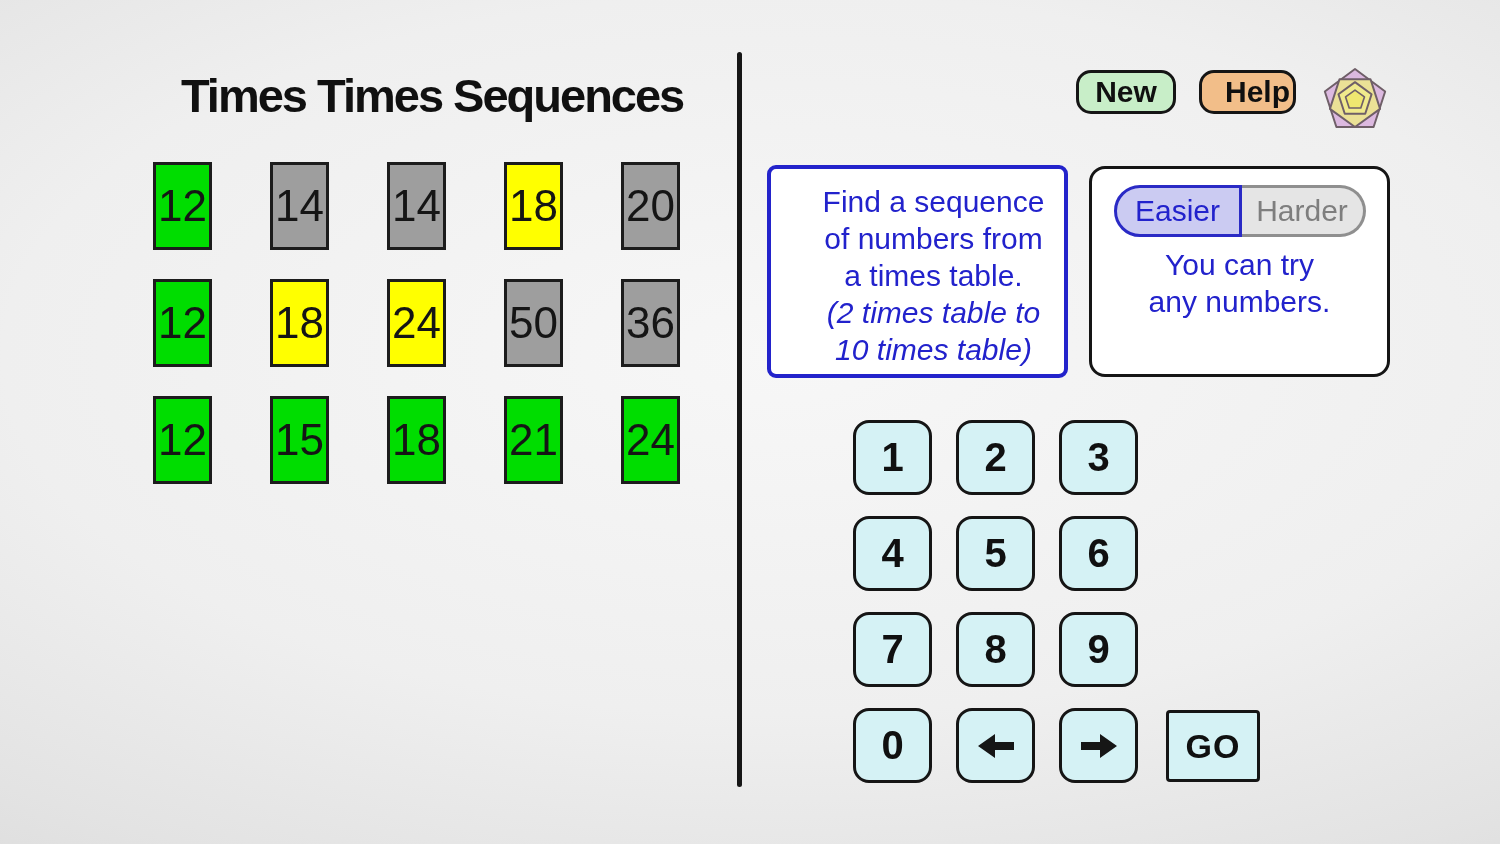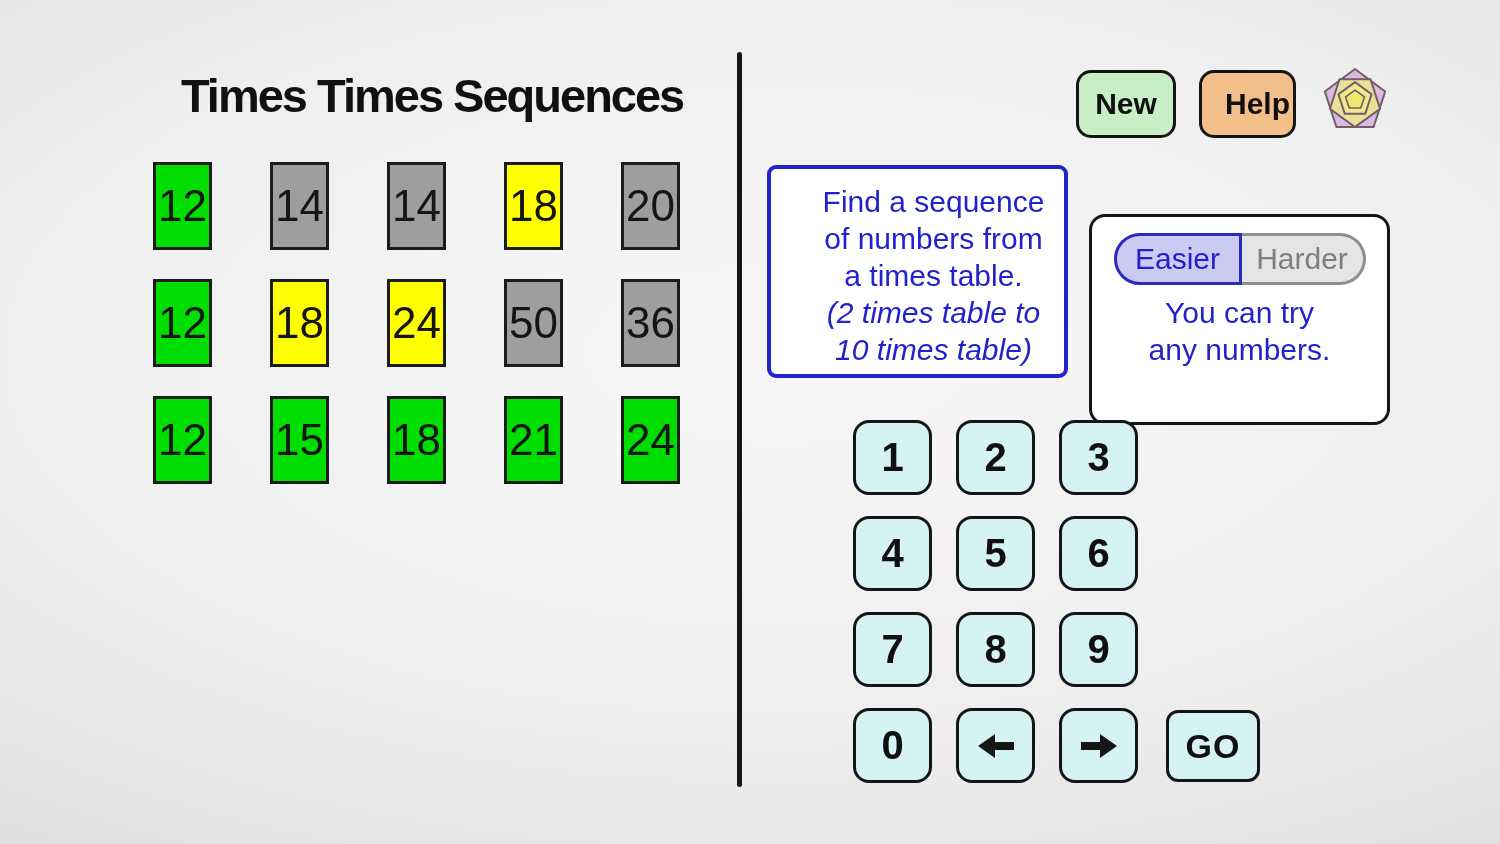--- a/index.html
+++ b/index.html
@@ -26,40 +26,40 @@
   }
   .tile[data-color="green"]{background:#00dd00;}
   .tile[data-color="yellow"]{background:#ffff00;}
   .tile[data-color="gray"]{background:#9e9e9e;}
   .divider{
     position:absolute;left:737px;top:52px;width:5px;height:735px;
     background:#161616;border-radius:3px;
   }
   
   .hbtn{
-    position:absolute;top:70px;height:68px;box-sizing:border-box;
+    position:absolute;top:70px;height:44px;box-sizing:border-box;
     border:3px solid #151515;border-radius:15px;
     display:flex;align-items:center;justify-content:center;
     font-size:30px;font-weight:bold;color:#101010;cursor:pointer;
     font-family:"Liberation Sans", sans-serif;
   }
   .hbtn.new{left:1076px;width:100px;background:#c8eec8;}
   .hbtn.help{left:1199px;width:97px;background:#f2be89;padding-left:26px;}
   .logo{position:absolute;left:1322px;top:64px;width:66px;height:68px;cursor:pointer;}
   
   .instruction{
     position:absolute;left:767px;top:165px;width:301px;height:213px;box-sizing:border-box;
     background:#ffffff;border:4px solid #2323cb;border-radius:9px;
     color:#2222cc;font-size:30px;line-height:37px;text-align:center;padding-top:14px;padding-left:32px;
   }
   .instruction .em{font-style:italic;}
   
   .infobox{
     position:absolute;left:1089px;top:166px;width:301px;height:211px;box-sizing:border-box;
-    background:#ffffff;border:3px solid #151515;border-radius:16px;text-align:center;margin-top:48px;
+    background:#ffffff;border:3px solid #151515;border-radius:16px;text-align:center;
   }
   .toggle{display:flex;width:252px;margin:16px auto 0;position:relative;}
   .seg{
     height:52px;box-sizing:border-box;display:flex;align-items:center;justify-content:center;
     font-size:30px;cursor:pointer;
   }
   .seg.easier{
     width:128px;background:#cbcbf2;border:3px solid #2a2ac5;
     border-radius:26px 0 0 26px;color:#2222cc;position:relative;z-index:2;
   }
@@ -75,21 +75,21 @@
     gap:21px 24px;
   }
   .key{
     box-sizing:border-box;background:#d5f2f5;border:3px solid #151515;border-radius:16px;
     display:flex;align-items:center;justify-content:center;
     font-size:40px;font-weight:bold;color:#101010;cursor:pointer;
     font-family:"Liberation Sans", sans-serif;padding:0;
   }
   .go{
     position:absolute;left:1166px;top:710px;width:94px;height:72px;box-sizing:border-box;
-    background:#d5f2f5;border:3px solid #151515;border-radius:12px;
+    background:#d5f2f5;border:3px solid #151515;border-radius:4px;
     display:flex;align-items:center;justify-content:center;
     font-size:34px;font-weight:bold;color:#101010;cursor:pointer;
     font-family:"Liberation Sans", sans-serif;letter-spacing:1px;
   }
   .arrow-svg{display:block;}
 </style>
 </head>
 <body>
 
 <div class="stage">

